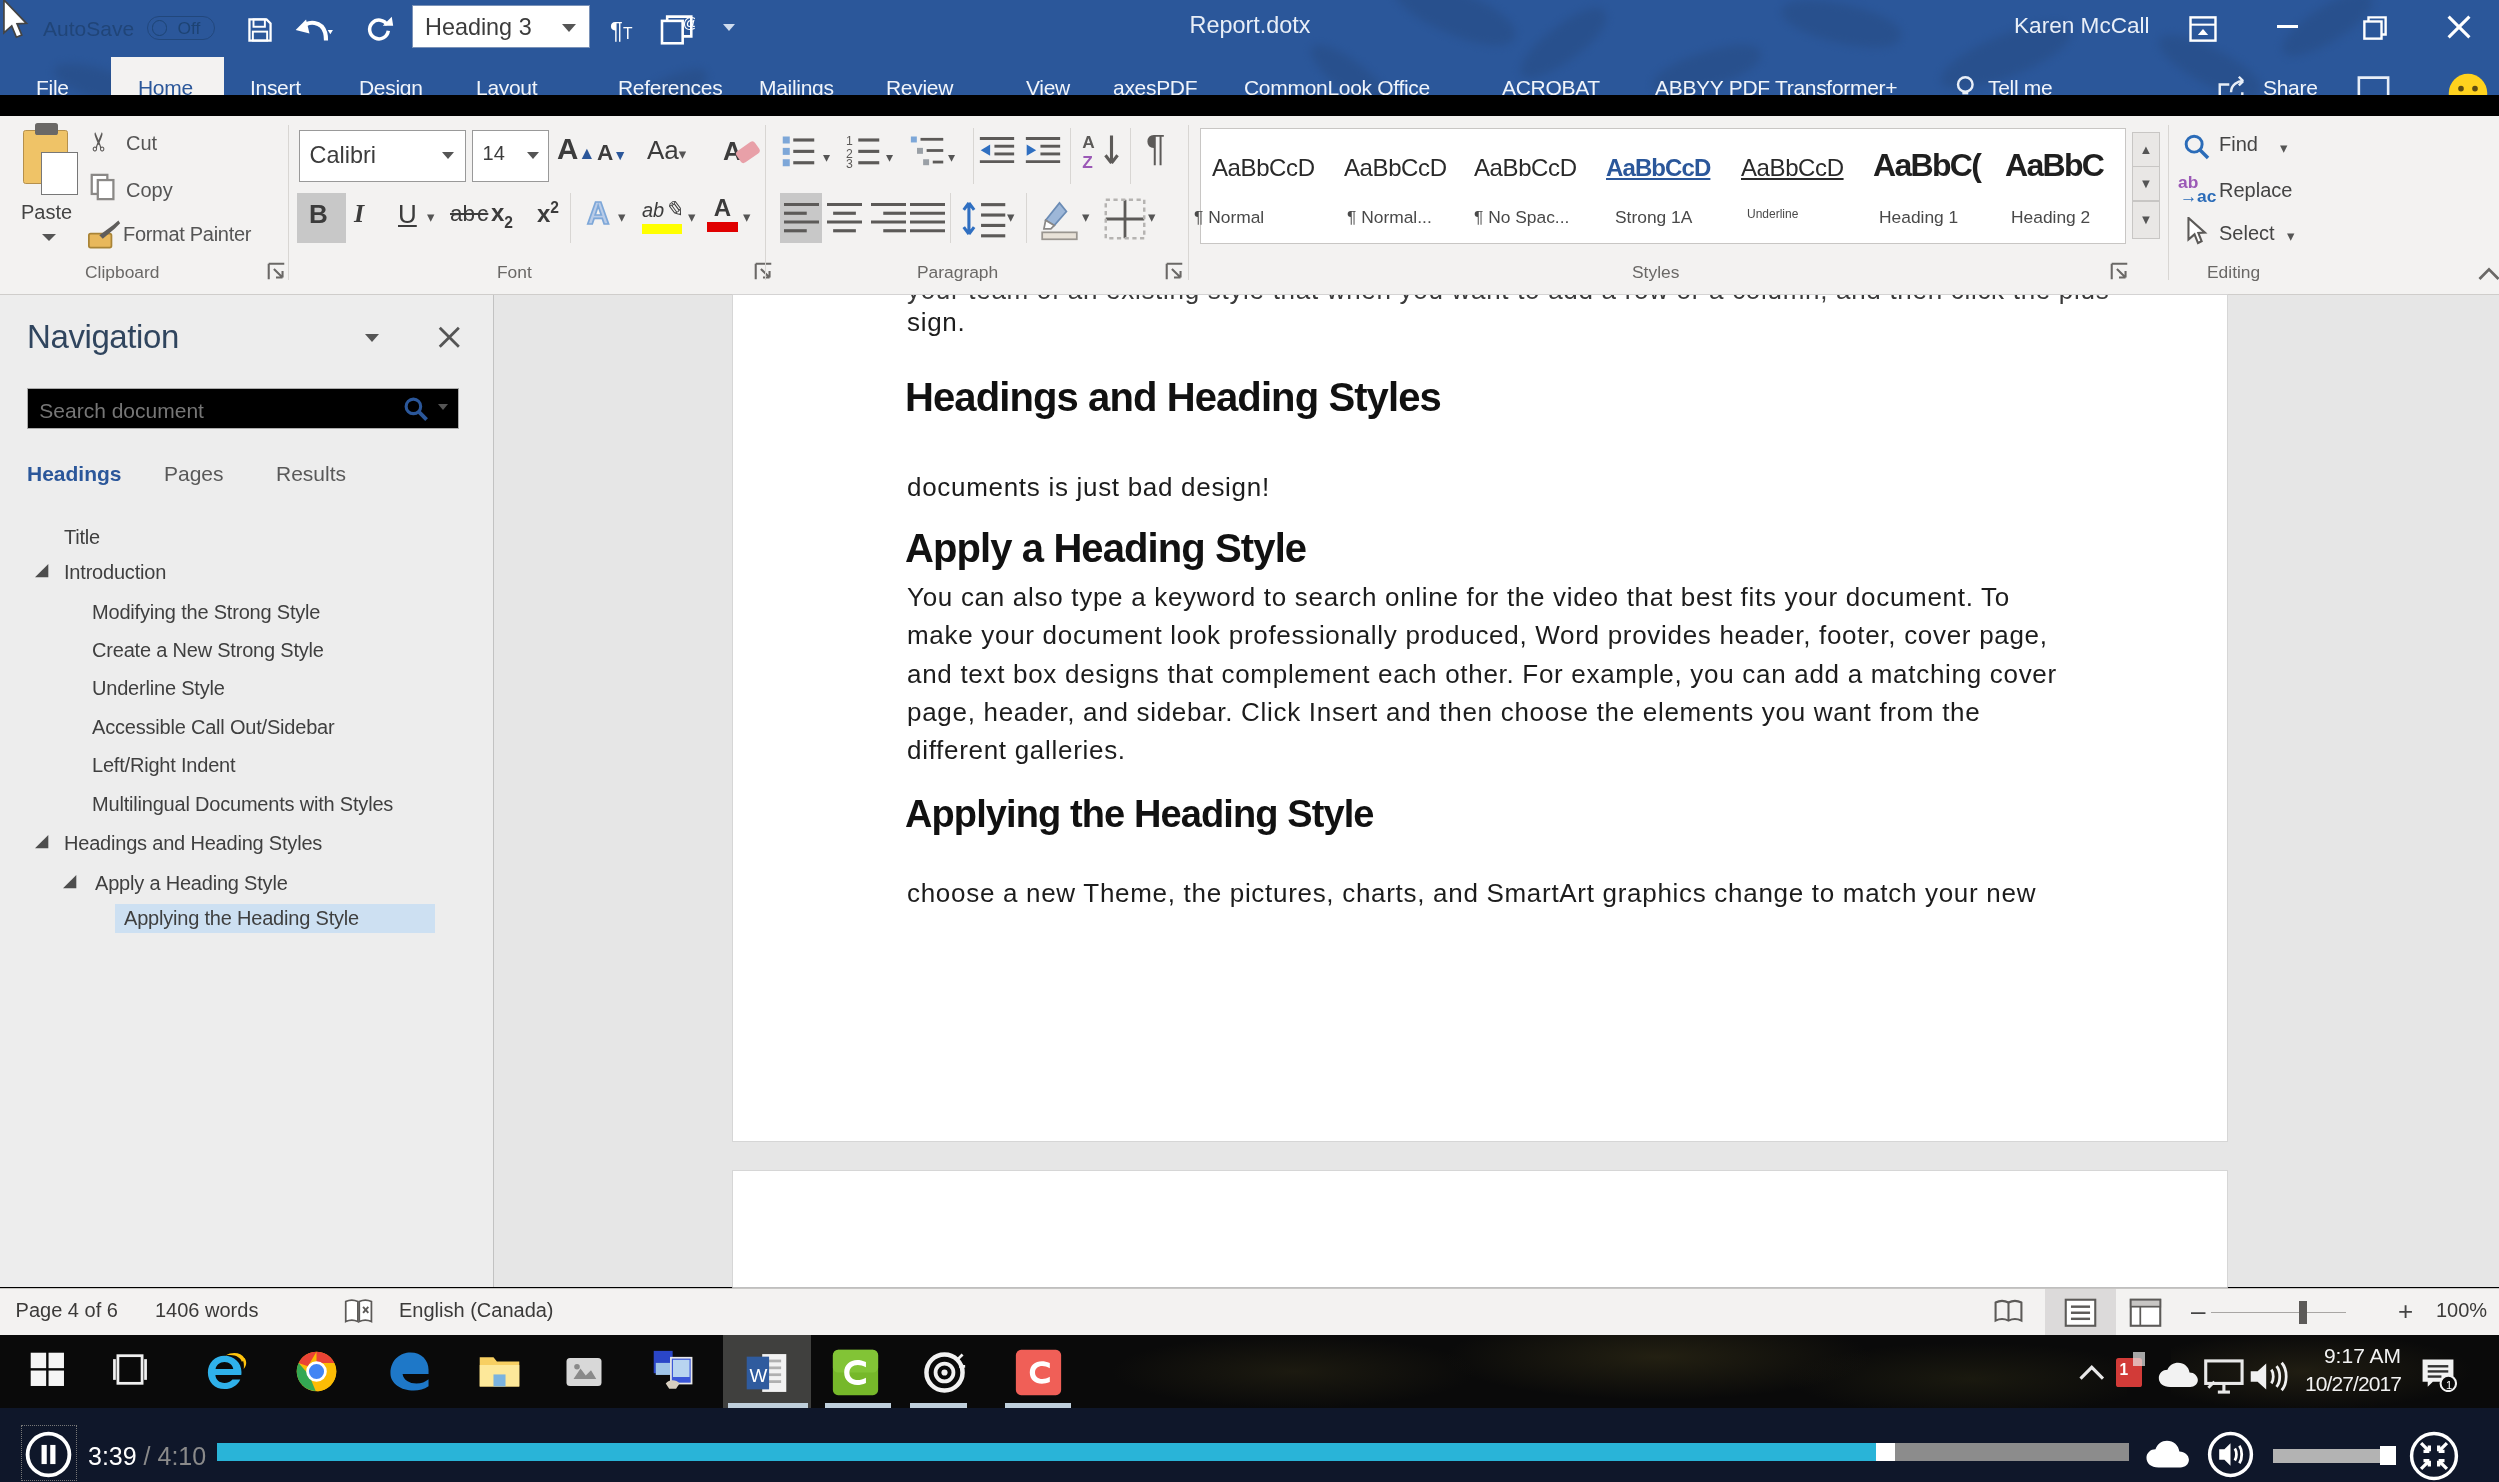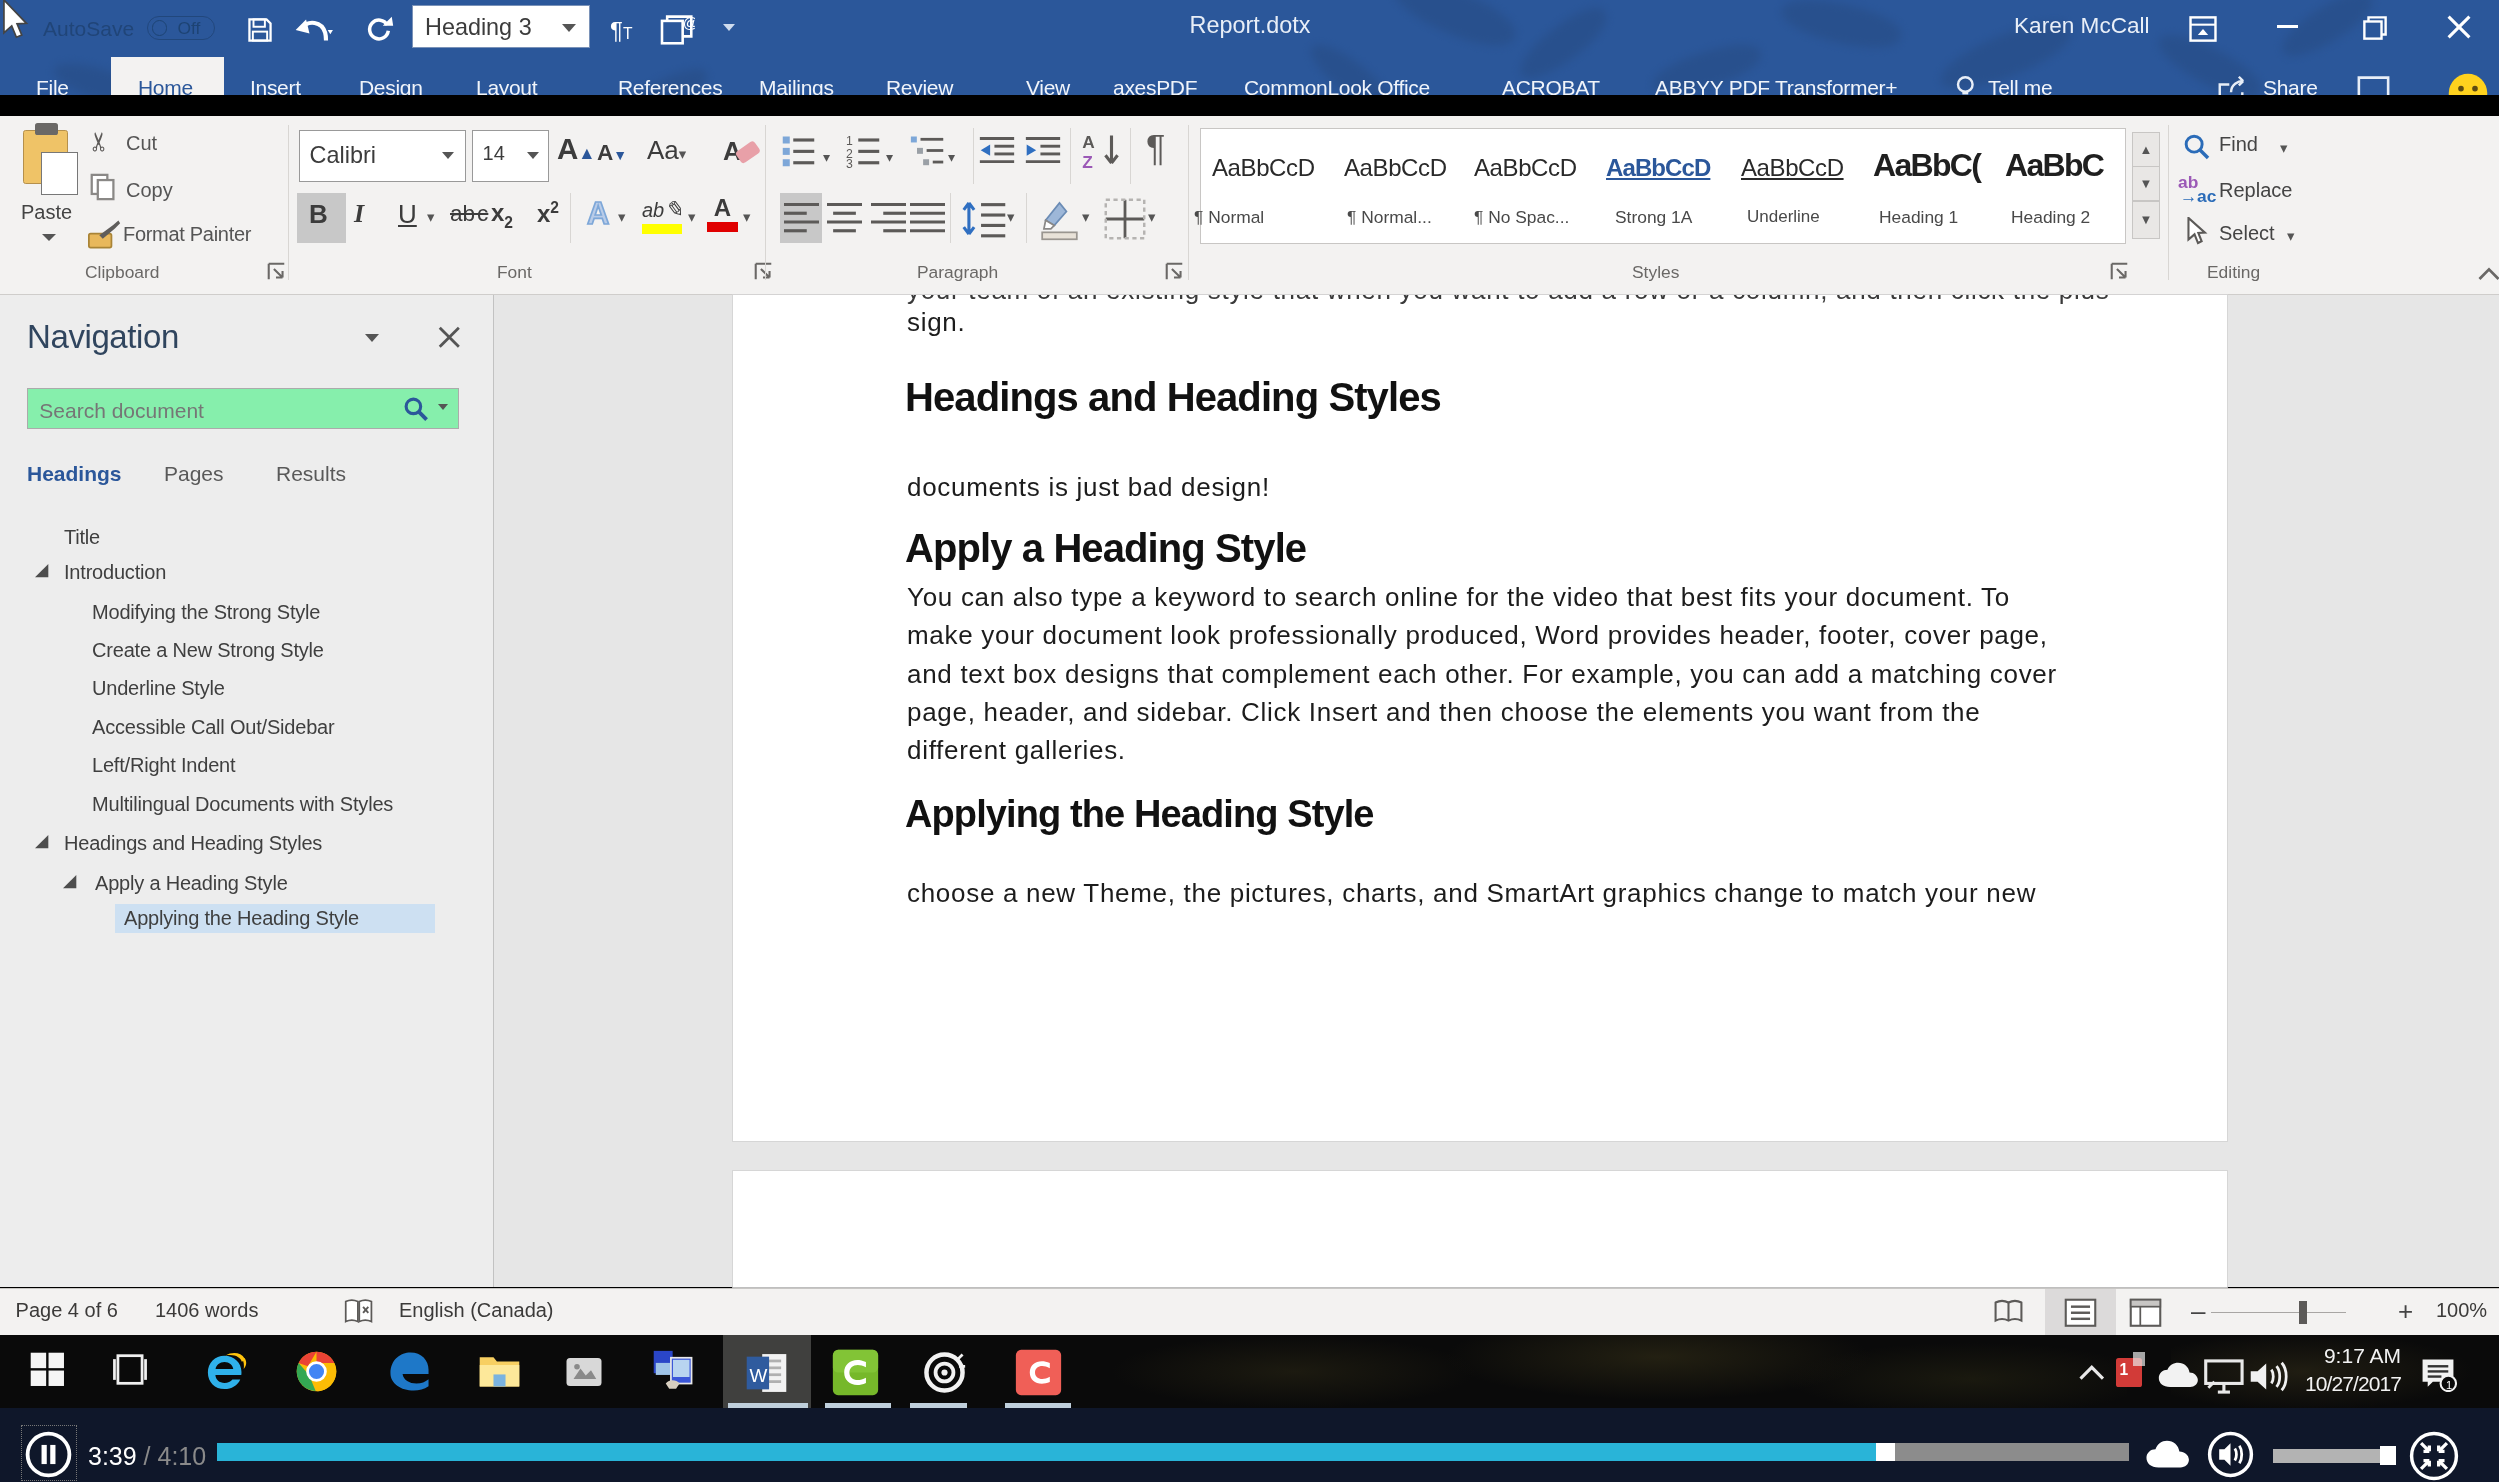--- a/index.html
+++ b/index.html
@@ -315,21 +315,21 @@
   <div class="abs" style="left:1200px;top:12px;width:926px;height:116px;background:#fff;border:0.9px solid #c8c6c4;"></div>
   <div class="abs" style="left:1212px;top:38px;font-size:24px;color:#2a2a2a;letter-spacing:-0.4px;">AaBbCcD</div>
   <div class="abs" style="left:1194px;top:91px;font-size:17.4px;color:#494949;">¶ Normal</div>
   <div class="abs" style="left:1344px;top:38px;font-size:24px;color:#2a2a2a;letter-spacing:-0.4px;">AaBbCcD</div>
   <div class="abs" style="left:1347px;top:91px;font-size:17.4px;color:#494949;">¶ Normal...</div>
   <div class="abs" style="left:1474px;top:38px;font-size:24px;color:#2a2a2a;letter-spacing:-0.4px;">AaBbCcD</div>
   <div class="abs" style="left:1474px;top:91px;font-size:17.4px;color:#494949;">¶ No Spac...</div>
   <div class="abs" style="left:1606px;top:38px;font-size:24px;color:#2b579a;font-weight:bold;text-decoration:underline;letter-spacing:-0.9px;">AaBbCcD</div>
   <div class="abs" style="left:1615px;top:91px;font-size:17.4px;color:#494949;">Strong 1A</div>
   <div class="abs" style="left:1741px;top:38px;font-size:24px;color:#2a2a2a;text-decoration:underline;letter-spacing:-0.4px;">AaBbCcD</div>
-  <div class="abs" style="left:1747px;top:91px;font-size:17px;color:#494949;text-align:center;">Underline</div>
+  <div class="abs" style="left:1747px;top:91px;font-size:12px;color:#494949;text-align:center;">Underline</div>
   <div class="abs" style="left:1873px;top:31px;font-size:32px;color:#1f1f1f;font-weight:bold;letter-spacing:-1.7px;">AaBbC(</div>
   <div class="abs" style="left:1879px;top:91px;font-size:17.4px;color:#494949;">Heading 1</div>
   <div class="abs" style="left:2005px;top:31px;font-size:32px;color:#1f1f1f;font-weight:bold;letter-spacing:-1.7px;">AaBbC</div>
   <div class="abs" style="left:2011px;top:91px;font-size:17.4px;color:#494949;">Heading 2</div>
   <div class="abs" style="left:2132px;top:15.6px;width:28px;height:35px;background:#e9e7e5;border:0.9px solid #c8c6c4;color:#555;font-size:13px;text-align:center;line-height:33px;">▲</div>
   <div class="abs" style="left:2132px;top:50px;width:28px;height:35px;background:#e9e7e5;border:0.9px solid #c8c6c4;color:#555;font-size:13px;text-align:center;line-height:33px;">▼</div>
   <div class="abs" style="left:2132px;top:85px;width:28px;height:38px;background:#e9e7e5;border:0.9px solid #c8c6c4;color:#555;font-size:13px;text-align:center;line-height:35px;">▼</div>
   <div class="abs glabel" style="left:1632px;">Styles</div>
   <svg class="abs" style="left:2110px;top:146px" width="19" height="19" viewBox="0 0 11 11">
     <path d="M1 1 H10 M1 1 V10" stroke="#6a6866" stroke-width="1.2" fill="none"></path>
@@ -359,21 +359,21 @@
   </svg>
 </div>
 <div class="abs" id="main">
   <div id="navpane">
     <div class="abs" style="left:27px;top:22.6px;font-size:33px;color:#30455e;letter-spacing:-0.4px;">Navigation</div>
     <div class="abs" style="left:365px;top:39px;width:0;height:0;border-left:7.8px solid transparent;border-right:7.8px solid transparent;border-top:8.7px solid #555;"></div>
     <svg class="abs" style="left:438px;top:31px" width="22.6" height="22.6" viewBox="0 0 13 13">
       <line x1="1" y1="1" x2="12" y2="12" stroke="#555" stroke-width="1.6"></line>
       <line x1="12" y1="1" x2="1" y2="12" stroke="#555" stroke-width="1.6"></line>
     </svg>
-    <div class="abs" style="left:27px;top:93px;width:432px;height:41px;background:#86efac;border:0.9px solid #ababab;">
+    <div class="abs" style="left:27px;top:93px;width:432px;height:41px;background:#000000;border:0.9px solid #ababab;">
       <div class="abs" style="left:11.3px;top:9.6px;font-size:21px;color:#767676;">Search document</div>
       <svg class="abs" style="left:375px;top:7px" width="26" height="26" viewBox="0 0 15 15">
         <circle cx="6" cy="6" r="4.2" fill="none" stroke="#2b579a" stroke-width="1.8"></circle>
         <line x1="9.2" y1="9.2" x2="13.6" y2="13.6" stroke="#2b579a" stroke-width="2.2"></line>
       </svg>
       <div class="abs" style="left:410px;top:14.8px;width:0;height:0;border-left:5.2px solid transparent;border-right:5.2px solid transparent;border-top:6px solid #555;"></div>
     </div>
     <div class="abs" style="left:27px;top:167px;font-size:21px;color:#2b579a;font-weight:bold;">Headings</div>
     <div class="abs" style="left:164px;top:167px;font-size:21px;color:#595959;">Pages</div>
     <div class="abs" style="left:276px;top:167px;font-size:21px;color:#595959;">Results</div>

